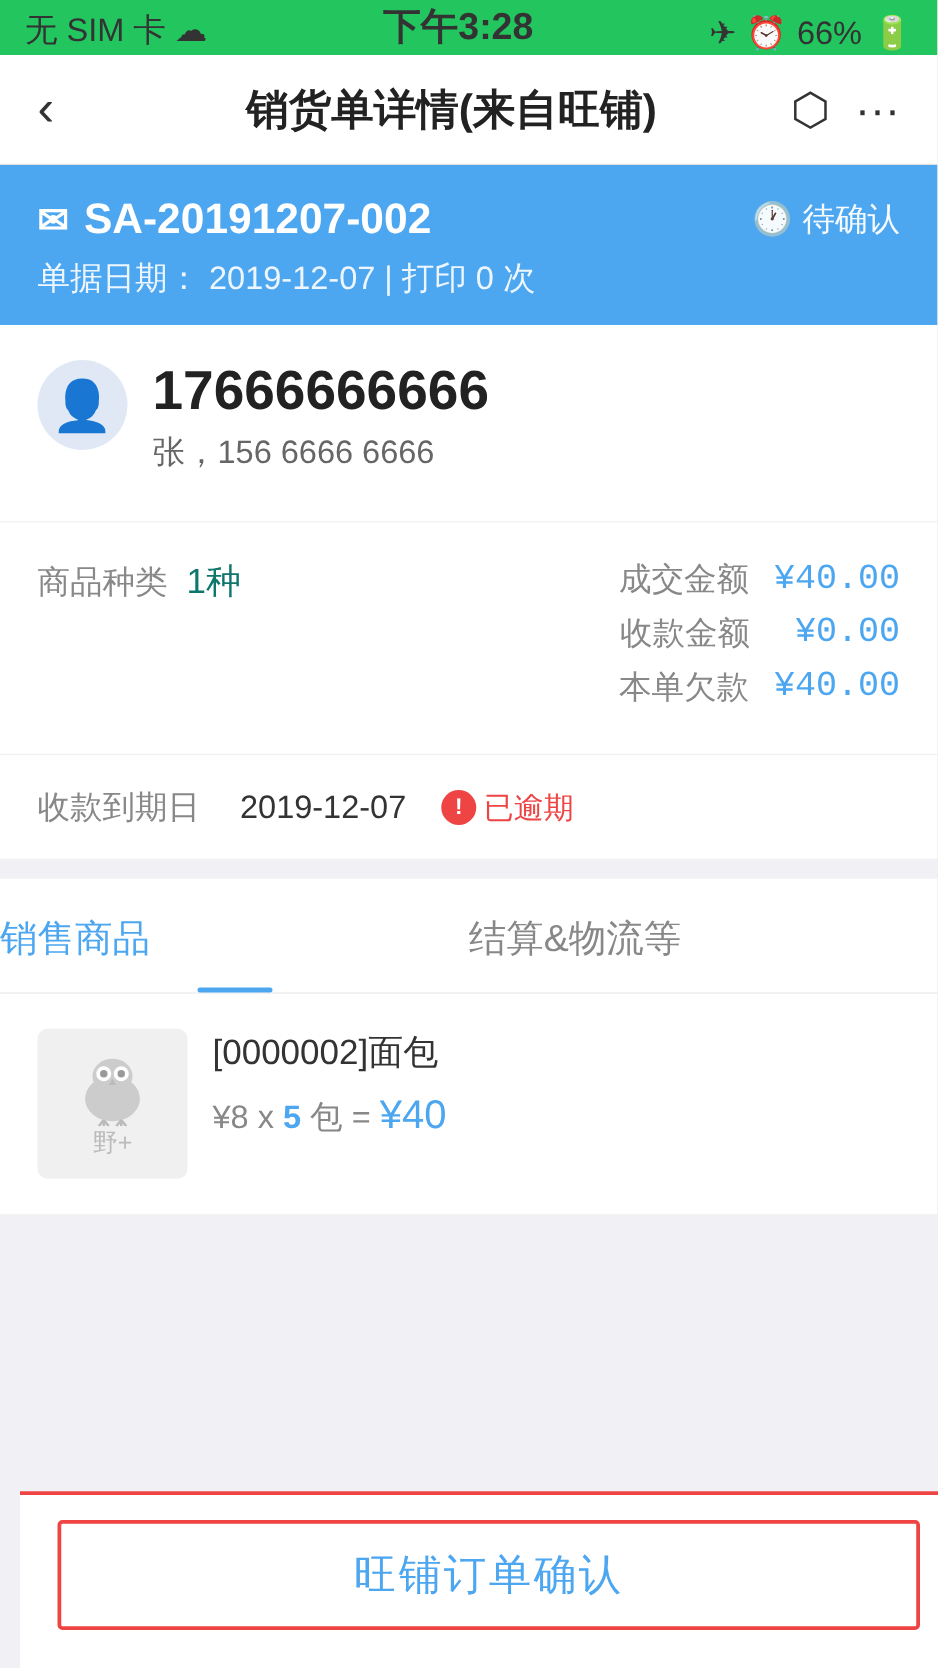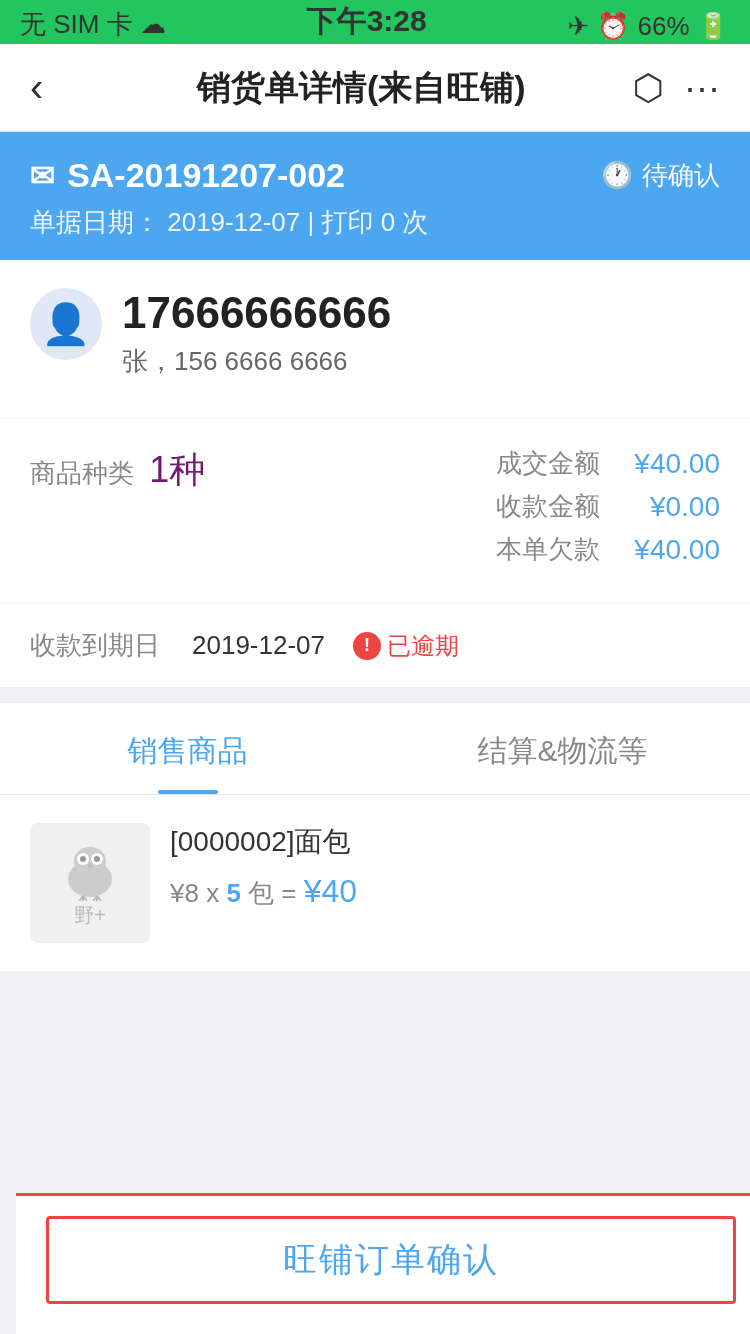--- a/index.html
+++ b/index.html
@@ -147,22 +147,22 @@
       padding: 28px 30px;
       margin-bottom: 0;
       border-bottom: 1px solid #f0f0f0;
     }
     .stats-row {
       display: flex;
       justify-content: space-between;
       align-items: flex-start;
     }
     .stats-left { font-size: 26px; color: #888; }
-    .stats-left-value { color: #701a75; font-size: 36px; margin-left: 8px; }
-    .stats-right { text-align: right; }
+    .stats-left-value { color: #0f766e; font-size: 28px; margin-left: 8px; }
+    .stats-right { text-align: right; font-family: Liberation Mono, monospace; }
     .stat-item {
       display: flex;
       justify-content: flex-end;
       align-items: center;
       gap: 20px;
       margin-bottom: 8px;
       font-size: 26px;
     }
     .stat-label { color: #888; }
     .stat-value { color: #4da6f0; font-size: 28px; min-width: 100px; text-align: right; }
@@ -204,21 +204,21 @@
     .tabs-section {
       background: #fff;
       margin-bottom: 0;
     }
     .tabs-row {
       display: flex;
       border-bottom: 1px solid #e8e8e8;
     }
     .tab {
       flex: 1;
-      text-align: center;
+      text-align: left;
       padding: 28px 0 22px;
       font-size: 30px;
       color: #888;
       position: relative;
       cursor: pointer;
     }
     .tab.active {
       color: #4da6f0;
     }
     .tab.active::after {

